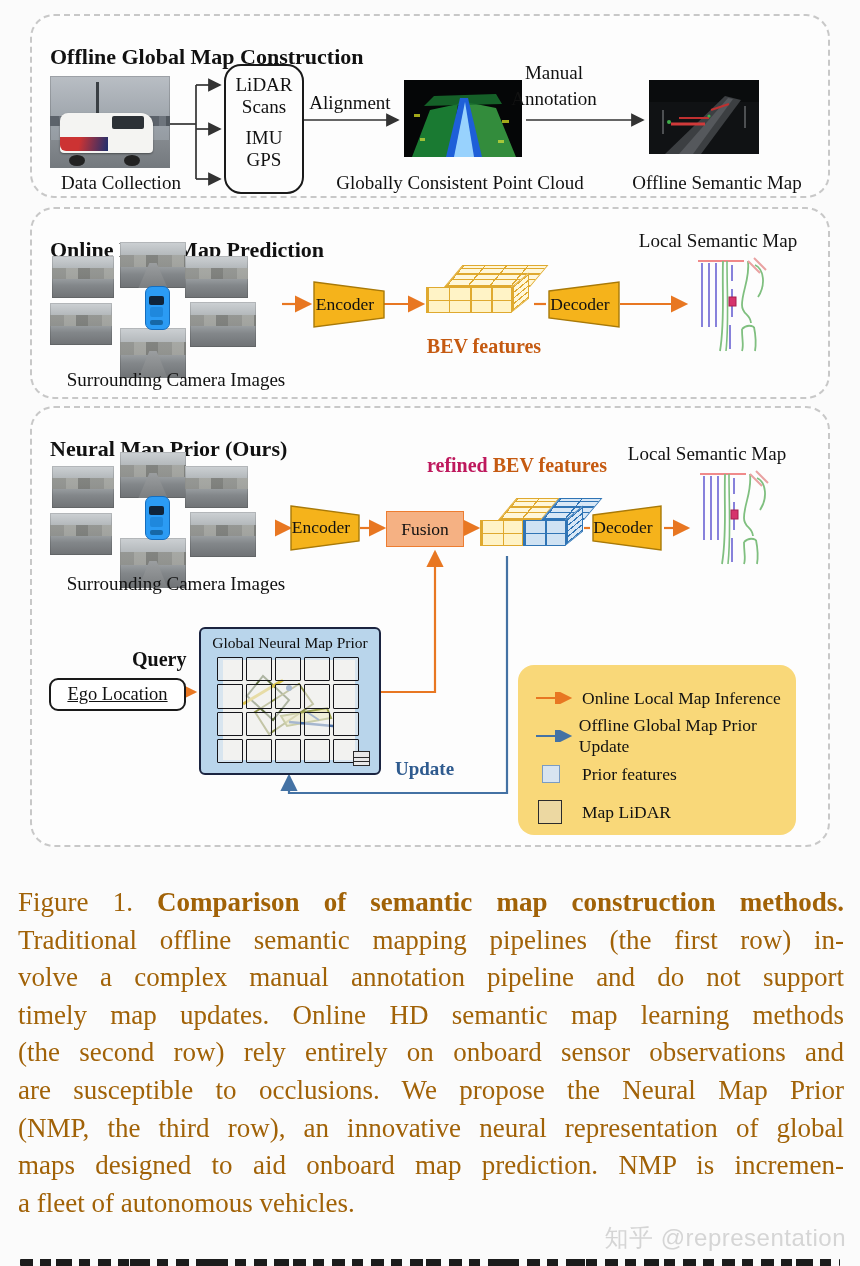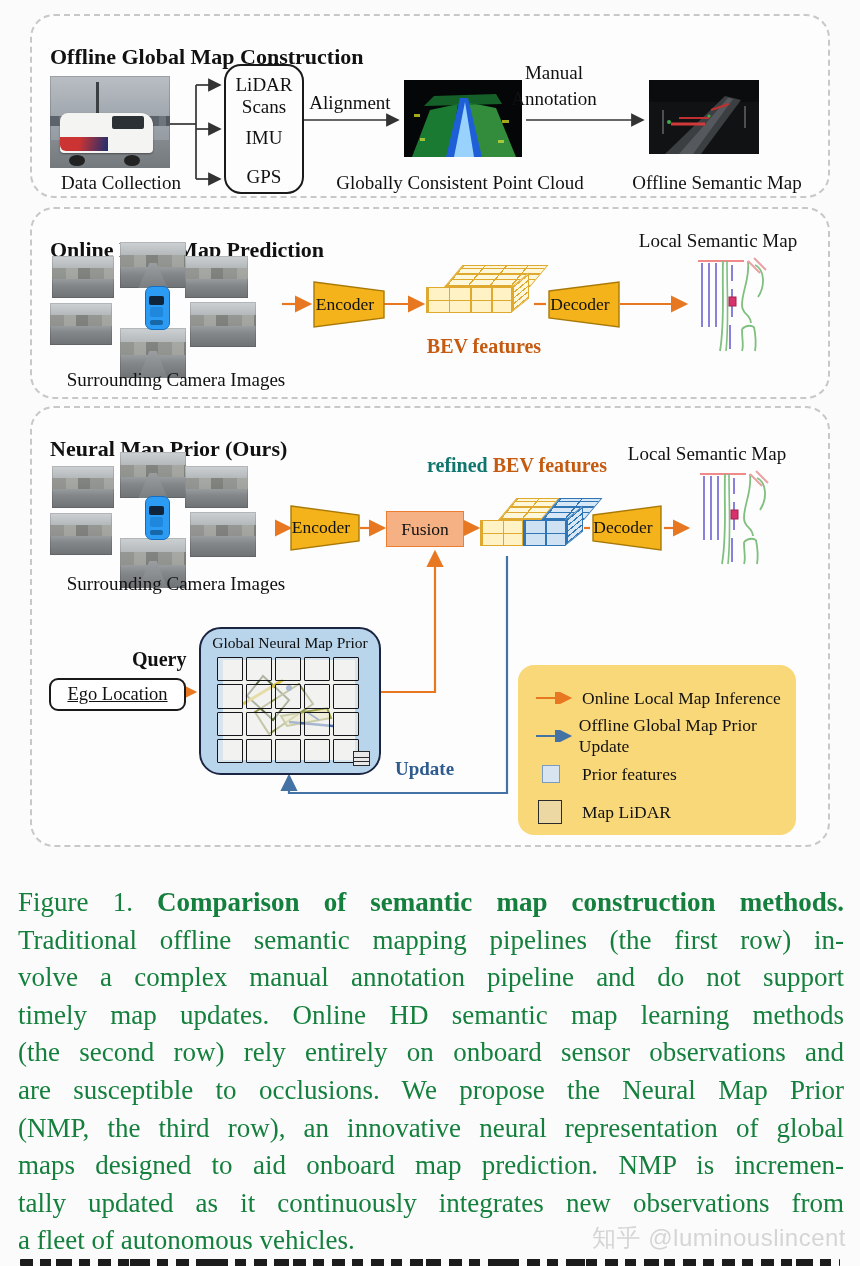--- a/index.html
+++ b/index.html
@@ -27,21 +27,21 @@
   .vanimg .mast{position:absolute;left:38%;top:6%;width:3px;height:40%;background:#3a3f44;}
   .vanimg .body{position:absolute;left:8%;top:40%;width:78%;height:44%;background:#f4f4f2;border-radius:8px 12px 4px 4px;box-shadow:0 1px 2px rgba(0,0,0,.4);}
   .vanimg .win{position:absolute;left:52%;top:44%;width:26%;height:14%;background:#2c3136;border-radius:2px;}
   .vanimg .stripe{position:absolute;left:8%;top:66%;width:40%;height:16%;background:linear-gradient(100deg,#c33 40%,#1d2f6e 100%);border-radius:0 0 0 6px;}
   .vanimg .wheel{position:absolute;bottom:2%;width:13%;height:12%;background:#222;border-radius:50%;}
 
   
   .sensorbox{position:absolute;border:2px solid #1a1a1a;border-radius:17px;background:#fdfdfd;
              display:flex;flex-direction:column;align-items:center;font-size:19px;padding:8px 4px;}
   .sensorbox span{line-height:1.15;}
-  .sb-gap1{margin-top:9px;} .sb-gap2{margin-top:17px;}
+  .sb-gap1{margin-top:9px;} .sb-gap2{}
 
   
   .trap{position:absolute;}
   .trap .tlabel{position:absolute;left:0;right:8px;top:50%;transform:translateY(-52%);text-align:center;font-size:17.5px;}
 
   
   .slab{position:absolute;}
   .half{position:absolute;top:0;}
   .face{position:absolute;box-sizing:border-box;}
   .ftop{height:22px;transform:skewX(-40deg);transform-origin:0 100%;top:0;}
@@ -50,54 +50,54 @@
   .yel{background:repeating-linear-gradient(90deg,#dfa92f 0 1.6px,transparent 1.6px 21.5px),
                   repeating-linear-gradient(0deg,#dfa92f 0 1.4px,transparent 1.4px 5.6px),#fff7d9;border:1.6px solid #dfa92f;}
   .yelf{background:repeating-linear-gradient(90deg,#dfa92f 0 1.6px,transparent 1.6px 21.5px),
                   linear-gradient(0deg,transparent 46%,#dfa92f 46% 52%,transparent 52%),#fff3c6;border:1.6px solid #dfa92f;}
   .blu{background:repeating-linear-gradient(90deg,#2f74b5 0 1.6px,transparent 1.6px 21.5px),
                   repeating-linear-gradient(0deg,#2f74b5 0 1.4px,transparent 1.4px 5.6px),#d9e8f6;border:1.6px solid #2f74b5;}
   .bluf{background:repeating-linear-gradient(90deg,#2f74b5 0 1.6px,transparent 1.6px 21.5px),
                   linear-gradient(0deg,transparent 46%,#2f74b5 46% 52%,transparent 52%),#cfe2f3;border:1.6px solid #2f74b5;}
 
   .bevlbl{position:absolute;font-weight:bold;font-size:20px;color:#c55a11;text-align:center;}
-  .refined{color:#0f766e;}
+  .refined{color:#be185d;}
 
   
   .cluster{position:absolute;width:230px;height:152px;}
   .car{position:absolute;left:95px;top:44px;width:23px;height:42px;background:#2b9bf4;border:1px solid #156dbd;border-radius:7px;}
   .car .ws{position:absolute;left:3px;top:9px;width:15px;height:9px;background:#10243a;border-radius:2px;}
   .car .rw{position:absolute;left:4px;bottom:4px;width:13px;height:5px;background:#1668a8;border-radius:2px;}
   .car .roof{position:absolute;left:4px;top:20px;width:13px;height:10px;background:#1f88dd;border-radius:2px;}
 
   
   .ego{position:absolute;border:2px solid #1a1a1a;border-radius:9px;background:#fff;
        font-size:18.5px;display:flex;align-items:center;justify-content:center;}
-  .prior{position:absolute;background:#b9d5eb;border:2px solid #1b2440;border-radius:22px;}
+  .prior{position:absolute;background:#b9d5eb;border:2px solid #1b2440;border-radius:6px;}
   .prior .ptit{position:absolute;left:0;right:0;top:5px;text-align:center;font-size:15.5px;color:#0d0d0d;}
   .maparea{position:absolute;left:22px;top:31px;width:132px;height:100px;background:#f1f1ee;}
   .tilegrid{position:absolute;left:-6px;top:-3px;width:142px;height:106px;display:grid;
             grid-template-columns:repeat(5,1fr);grid-template-rows:repeat(4,1fr);gap:3px;}
   .tile{background:rgba(242,242,242,.55);border:1.6px solid #15151a;border-radius:1px;}
   .dbicon{position:absolute;right:9px;bottom:7px;width:15px;height:13px;border:1.6px solid #2a2a2a;background:#e8e8e8;
           background-image:linear-gradient(0deg,transparent 0 3px,#2a2a2a 3px 4.5px,transparent 4.5px 7px,#2a2a2a 7px 8.5px,transparent 8.5px);}
 
   
   .legend{position:absolute;background:#f9d879;border-radius:16px;}
   .lrow{display:flex;align-items:center;height:38px;padding-left:16px;}
   .lrow .ic{width:48px;display:flex;align-items:center;}
   .lrow .ltxt{font-size:17.5px;}
   .sq-blue{width:16px;height:16px;background:#d8e4f0;border:1.6px solid #7a9cc4;margin-left:8px;}
   .sq-tan{width:22px;height:22px;background:#ecd8a2;border:1.6px solid #2b2b2b;margin-left:4px;}
 
   .update{position:absolute;font-weight:bold;font-size:19px;color:#2f5b8f;}
   .query{position:absolute;font-weight:bold;font-size:20px;}
 
   
-  .caption{position:absolute;left:18px;top:884px;width:826px;font-size:27px;line-height:37.6px;color:#15803d;}
+  .caption{position:absolute;left:18px;top:884px;width:826px;font-size:27px;line-height:37.6px;color:#a16207;}
   .cap-line{text-align:justify;text-align-last:justify;white-space:nowrap;}
   .cap-line.last{text-align-last:left;}
   .watermark{position:absolute;right:14px;top:1222px;font-family:"Liberation Sans",sans-serif;
              font-size:24px;color:#d5d5d5;letter-spacing:.5px;}
   .cutoff{position:absolute;left:20px;right:20px;bottom:0;height:7px;border-radius:1px;background:
       repeating-linear-gradient(90deg,#1c1c1c 0 13px,transparent 13px 20px,#1c1c1c 20px 31px,transparent 31px 39px),
       repeating-linear-gradient(90deg,transparent 0 36px,#1c1c1c 36px 47px,transparent 47px 74px);}
 </style>
 </head>
 <body>
@@ -456,20 +456,19 @@
 
 <div class="caption">
   <div class="cap-line"><span>Figure 1.</span> <b>Comparison of semantic map construction methods.</b></div>
   <div class="cap-line">Traditional offline semantic mapping pipelines (the first row) in-</div>
   <div class="cap-line">volve a complex manual annotation pipeline and do not support</div>
   <div class="cap-line">timely map updates.  Online HD semantic map learning methods</div>
   <div class="cap-line">(the second row) rely entirely on onboard sensor observations and</div>
   <div class="cap-line">are susceptible to occlusions.  We propose the Neural Map Prior</div>
   <div class="cap-line">(NMP, the third row), an innovative neural representation of global</div>
   <div class="cap-line">maps designed to aid onboard map prediction.  NMP is incremen-</div>
-  <div class="cap-line">tally updated as it continuously integrates new observations from</div>
   <div class="cap-line last">a fleet of autonomous vehicles.</div>
 </div>
 
-<div class="watermark">知乎 @luminouslincent</div>
+<div class="watermark">知乎 @representation</div>
 <div class="cutoff"></div>
 
 </div>
 
 </body></html>

